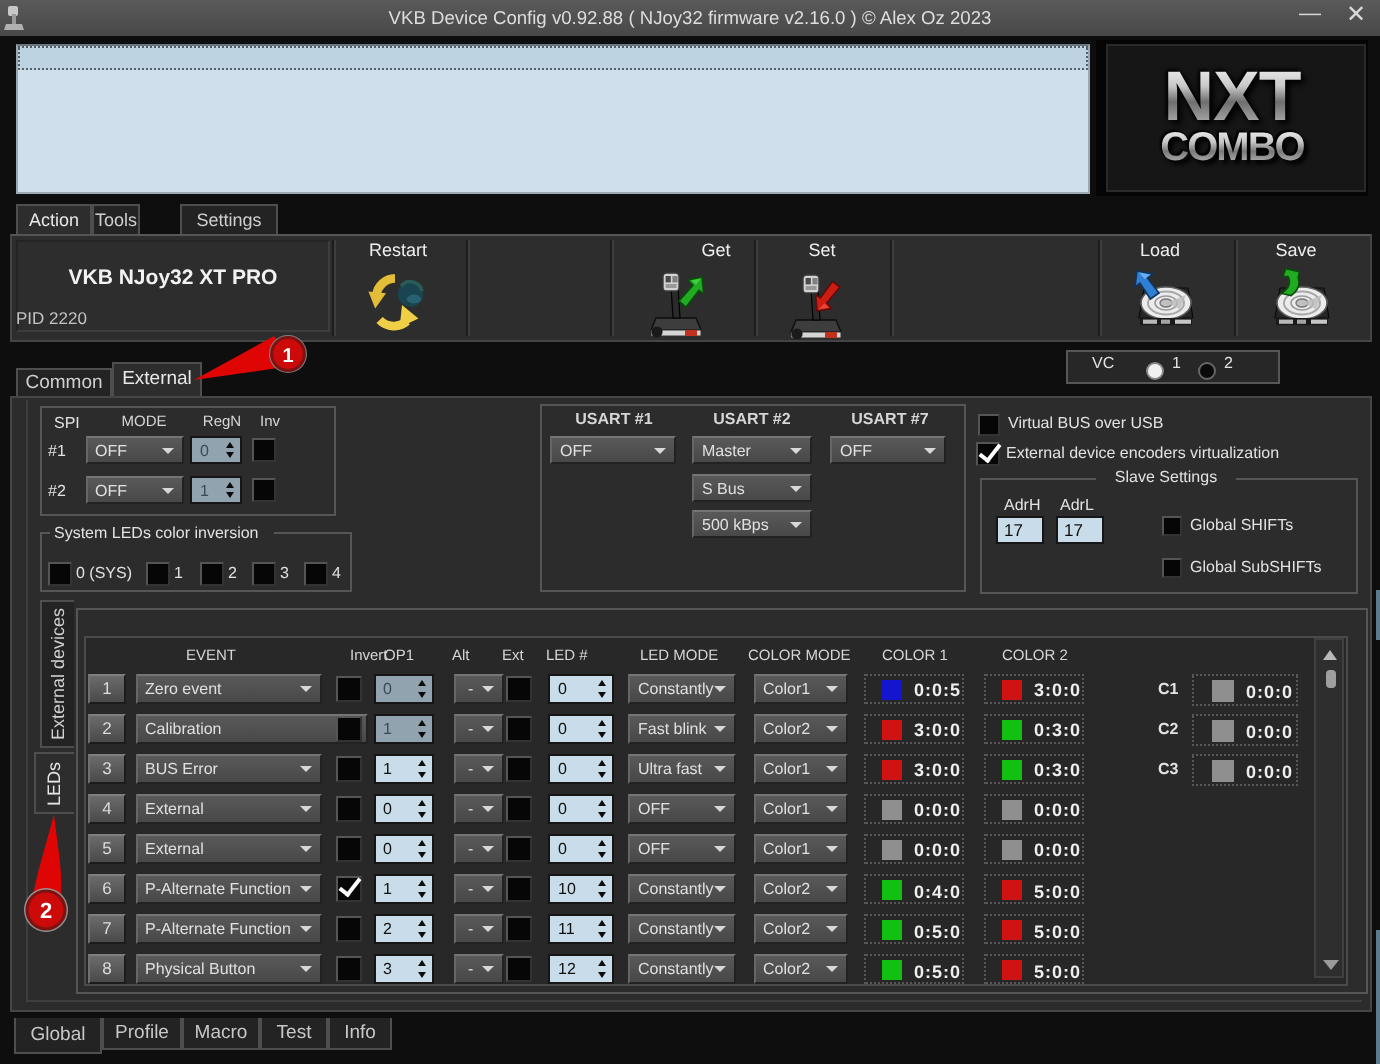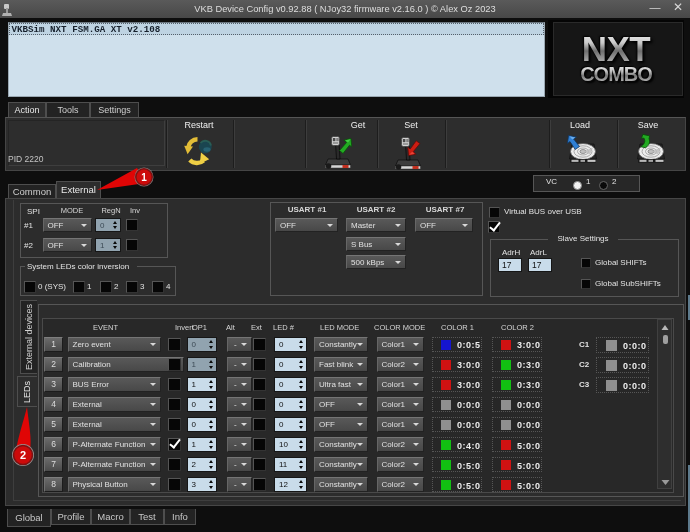--- a/index.html
+++ b/index.html
@@ -37,32 +37,32 @@
 <div class="abs" style="left:0px;top:4px;width:690px;height:12px;text-align:center;font-size:9.3px;color:#dedede;">VKB Device Config v0.92.88 ( NJoy32 firmware v2.16.0 ) © Alex Oz 2023</div>
 <div class="abs" style="left:2px;top:2px;width:12px;height:13px;background:none;"><svg width="12" height="13" viewBox="0 0 12 13">
         <rect x="2" y="1" width="5" height="5" rx="1" fill="#c8c8c8"></rect>
         <rect x="4" y="5" width="2" height="5" fill="#9a9a9a"></rect>
         <path d="M1 10 L9 10 L10 13 L0 13 Z" fill="#b0b0b0"></path>
       </svg></div>
 <div class="abs" style="left:645px;top:0px;width:20px;height:16px;color:#d8d8d8;font-size:11px;text-align:center;line-height:14px;">—</div>
 <div class="abs" style="left:668px;top:0px;width:20px;height:16px;color:#d8d8d8;font-size:12px;text-align:center;line-height:15px;">✕</div>
 <div class="abs" style="left:8px;top:22px;width:537px;height:75px;background:#cfe0ec;border:1px solid #9aa8b2;border-top-color:#6b7780;"></div>
 <div class="abs" style="left:9px;top:23px;width:535px;height:12px;background:#bed3e2;outline:1px dotted #55606b;outline-offset:-1px;"></div>
-<div class="abs" style="left:11.5px;top:23.5px;width:420px;height:11px;font-family:'Liberation Mono',monospace;font-size:9.2px;font-weight:bold;color:#16202c;white-space:nowrap;">VKBSim NXT FSM.GA XT v2.108</div>
 <div class="abs" style="left:548px;top:20px;width:136px;height:78px;background:#050505;"></div>
 <div class="abs" style="left:553px;top:22px;width:130px;height:74px;background:#161616;border:1px solid #2a2a2a;"></div>
 <div style="position:absolute;width:130px;text-align:center;font-weight:bold;font-family:'Liberation Sans',sans-serif;left:551px;top:28.5px;font-size:35px;letter-spacing:-0.5px;color:#000;text-shadow:2px 2px 3px #000, -1px -1px 2px #000;">NXT</div>
 <div style="position:absolute;width:130px;text-align:center;font-weight:bold;font-family:'Liberation Sans',sans-serif;left:551px;top:63px;font-size:20px;letter-spacing:-1px;color:#000;text-shadow:2px 2px 2px #000, -1px -1px 1px #000;">COMBO</div>
 <div style="position:absolute;width:130px;text-align:center;font-weight:bold;font-family:'Liberation Sans',sans-serif;left:551px;top:28.5px;font-size:35px;letter-spacing:-0.5px;background:linear-gradient(180deg,#f5f5f5 5%,#c9c9c9 35%,#6e6e6e 55%,#9a9a9a 75%,#e8e8e8 100%);-webkit-background-clip:text;background-clip:text;color:transparent;">NXT</div>
 <div style="position:absolute;width:130px;text-align:center;font-weight:bold;font-family:'Liberation Sans',sans-serif;left:551px;top:63px;font-size:20px;letter-spacing:-1px;background:linear-gradient(180deg,#f2f2f2 5%,#c5c5c5 35%,#787878 55%,#a5a5a5 75%,#e5e5e5 100%);-webkit-background-clip:text;background-clip:text;color:transparent;">COMBO</div>
 <div class="abs tab tabsel" style="left:8px;top:102px;width:38px;height:16px;font-size:9px;"><span style="line-height:15px;">Action</span></div>
-<div class="abs tab" style="left:46px;top:102px;width:44px;height:15px;font-size:9px;"><span style="line-height:14px;">Tools</span></div>
+<div class="abs tab" style="left:46px;top:102px;width:24px;height:15px;font-size:9px;"><span style="line-height:14px;">Tools</span></div>
 <div class="abs tab" style="left:90px;top:102px;width:49px;height:15px;font-size:9px;"><span style="line-height:14px;">Settings</span></div>
 <div class="abs" style="left:5px;top:117px;width:681px;height:54px;background:#2d2d2d;border:1px solid #454545;border-top-color:#555;"></div>
 <div class="abs" style="left:8px;top:120px;width:157px;height:46px;border:1px solid #242424;border-bottom-color:#3e3e3e;border-right-color:#3e3e3e;"></div>
+<div class="abs" style="left:8px;top:133px;width:157px;height:13px;text-align:center;color:#f2f2f2;font-size:10.5px;font-weight:bold;white-space:nowrap;">VKB NJoy32 XT PRO</div>
 <div class="abs" style="left:8px;top:154px;width:150px;height:10px;text-align:left;color:#c4c4c4;font-size:8.5px;">PID 2220</div>
 <div class="abs" style="left:166px;top:120px;width:2px;height:48px;border-left:1px solid #1d1d1d;border-right:1px solid #3d3d3d;"></div>
 <div class="abs" style="left:233px;top:120px;width:2px;height:48px;border-left:1px solid #1d1d1d;border-right:1px solid #3d3d3d;"></div>
 <div class="abs" style="left:305px;top:120px;width:2px;height:48px;border-left:1px solid #1d1d1d;border-right:1px solid #3d3d3d;"></div>
 <div class="abs" style="left:377px;top:120px;width:2px;height:48px;border-left:1px solid #1d1d1d;border-right:1px solid #3d3d3d;"></div>
 <div class="abs" style="left:445px;top:120px;width:2px;height:48px;border-left:1px solid #1d1d1d;border-right:1px solid #3d3d3d;"></div>
 <div class="abs" style="left:549px;top:120px;width:2px;height:48px;border-left:1px solid #1d1d1d;border-right:1px solid #3d3d3d;"></div>
 <div class="abs" style="left:617px;top:120px;width:2px;height:48px;border-left:1px solid #1d1d1d;border-right:1px solid #3d3d3d;"></div>
 <div class="abs" style="left:169px;top:120px;width:60px;height:11px;text-align:center;color:#efefef;font-size:9px;">Restart</div>
 <div class="abs" style="left:328px;top:120px;width:60px;height:11px;text-align:center;color:#efefef;font-size:9px;">Get</div>
@@ -178,20 +178,21 @@
 <div class="abs lb hd" style="left:346px;top:205px;width:60px;height:10px;"><span style="font-size:8px;font-weight:bold;">USART #2</span></div>
 <div class="abs lb hd" style="left:415px;top:205px;width:60px;height:10px;"><span style="font-size:8px;font-weight:bold;">USART #7</span></div>
 <div class="abs dd" style="left:275px;top:218px;width:63px;height:14px;">OFF<i></i></div>
 <div class="abs dd" style="left:346px;top:218px;width:60px;height:14px;">Master<i></i></div>
 <div class="abs dd" style="left:346px;top:237px;width:60px;height:14px;">S Bus<i></i></div>
 <div class="abs dd" style="left:346px;top:255px;width:60px;height:14px;">500 kBps<i></i></div>
 <div class="abs dd" style="left:415px;top:218px;width:58px;height:14px;">OFF<i></i></div>
 <div class="abs cb" style="left:489px;top:207px;width:11px;height:11px;"></div>
 <div class="abs lb" style="left:504px;top:207px;width:120px;height:10px;">Virtual BUS over USB</div>
 <div class="abs cb ck" style="left:488px;top:221px;width:12px;height:12px;"></div>
+<div class="abs lb" style="left:503px;top:222px;width:150px;height:10px;">External device encoders virtualization</div>
 <div class="abs gb" style="left:490px;top:239px;width:189px;height:58px;"></div>
 <div class="abs lb" style="left:548px;top:234px;width:70px;height:10px;background:#2c2c2c;text-align:center;">Slave Settings</div>
 <div class="abs lb" style="left:502px;top:248px;width:26px;height:10px;">AdrH</div>
 <div class="abs lb" style="left:530px;top:248px;width:26px;height:10px;">AdrL</div>
 <div class="abs" style="left:498px;top:258px;width:24px;height:14px;background:#c9dcea;border:1px solid #161616;color:#101010;font-size:8.5px;line-height:12px;padding-left:3px;">17</div>
 <div class="abs" style="left:528px;top:258px;width:24px;height:14px;background:#c9dcea;border:1px solid #161616;color:#101010;font-size:8.5px;line-height:12px;padding-left:3px;">17</div>
 <div class="abs cb" style="left:581px;top:258px;width:10px;height:10px;"></div>
 <div class="abs lb" style="left:595px;top:258px;width:60px;height:10px;">Global SHIFTs</div>
 <div class="abs cb" style="left:581px;top:279px;width:10px;height:10px;"></div>
 <div class="abs lb" style="left:595px;top:279px;width:80px;height:10px;">Global SubSHIFTs</div>

